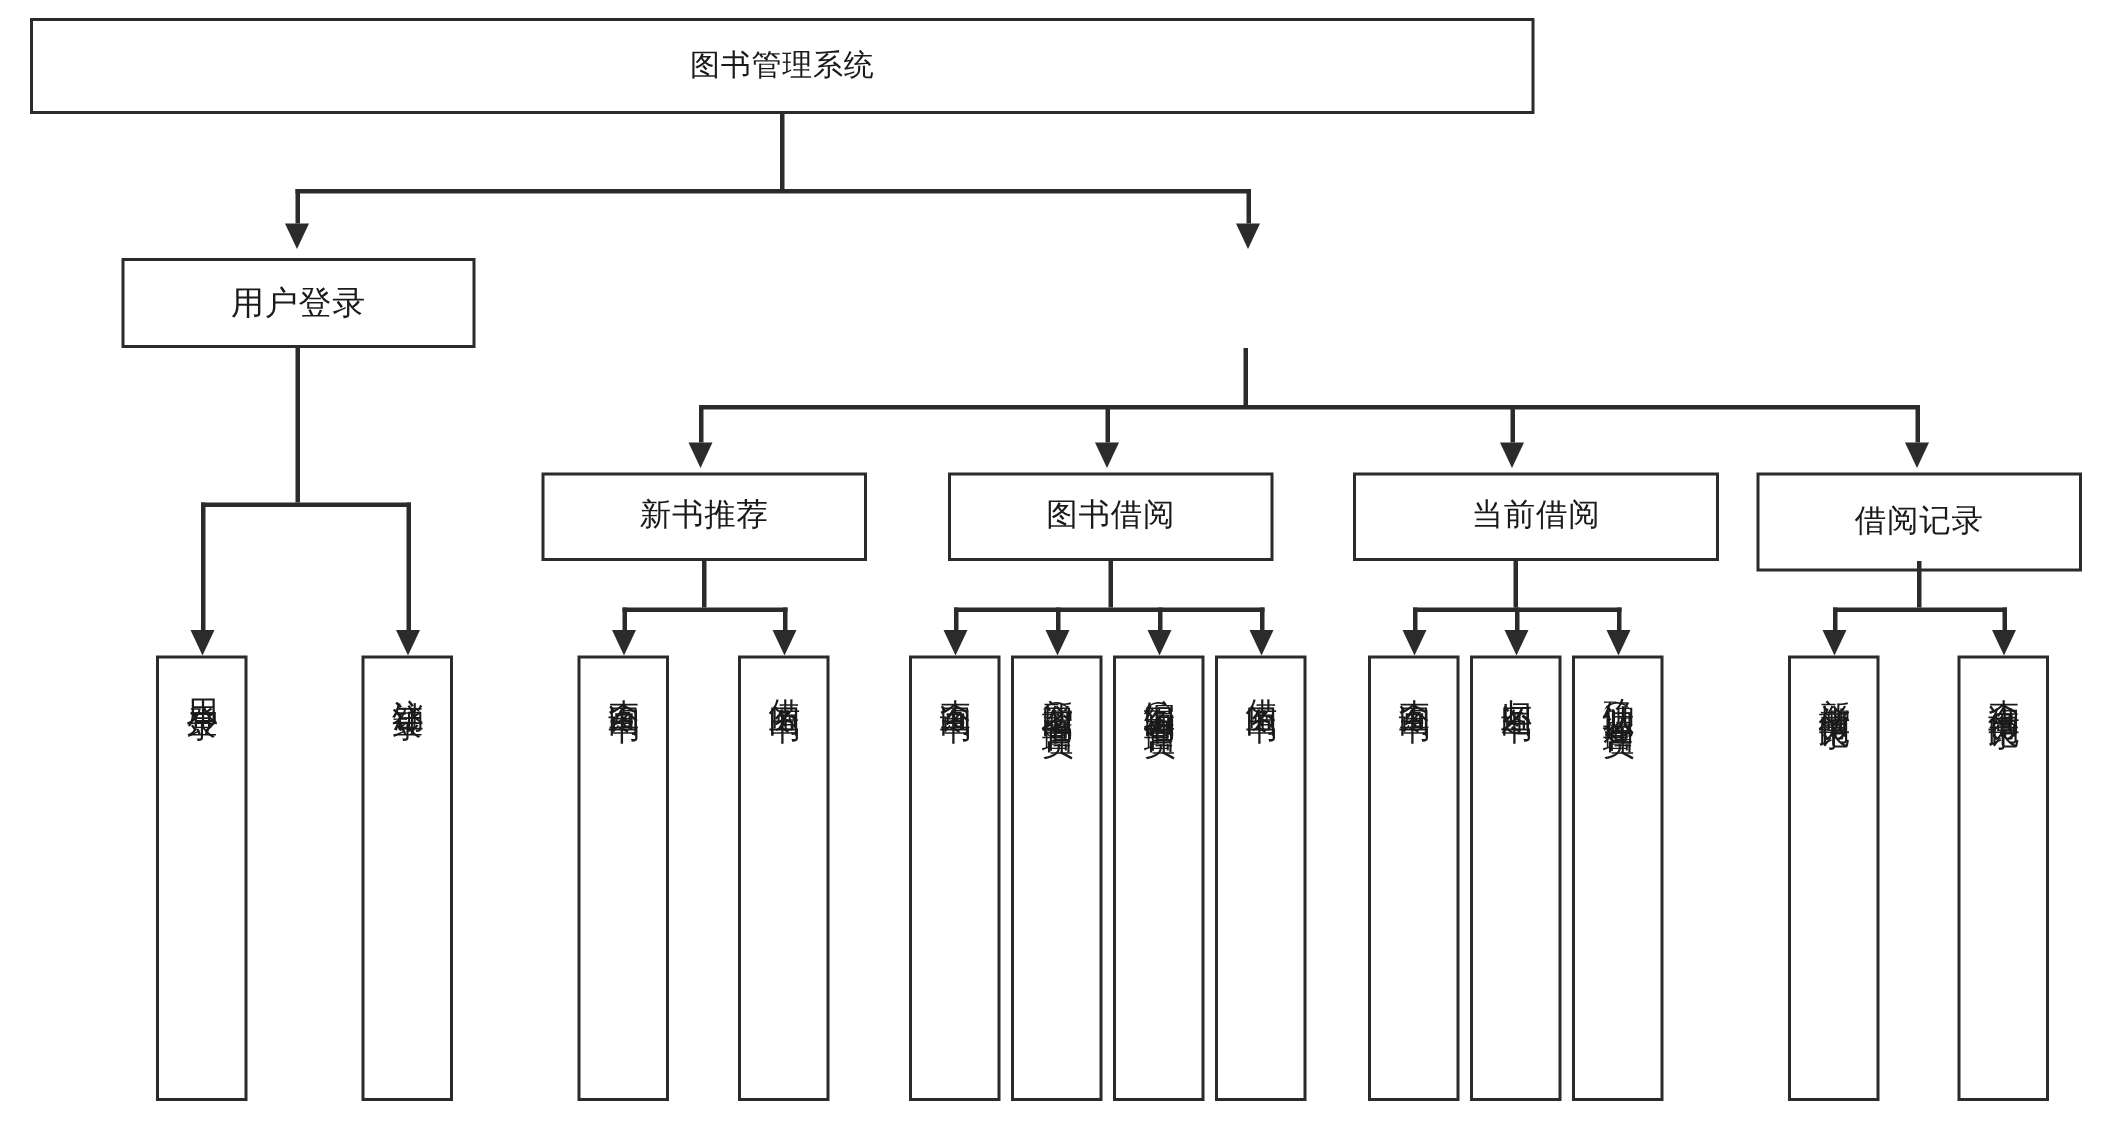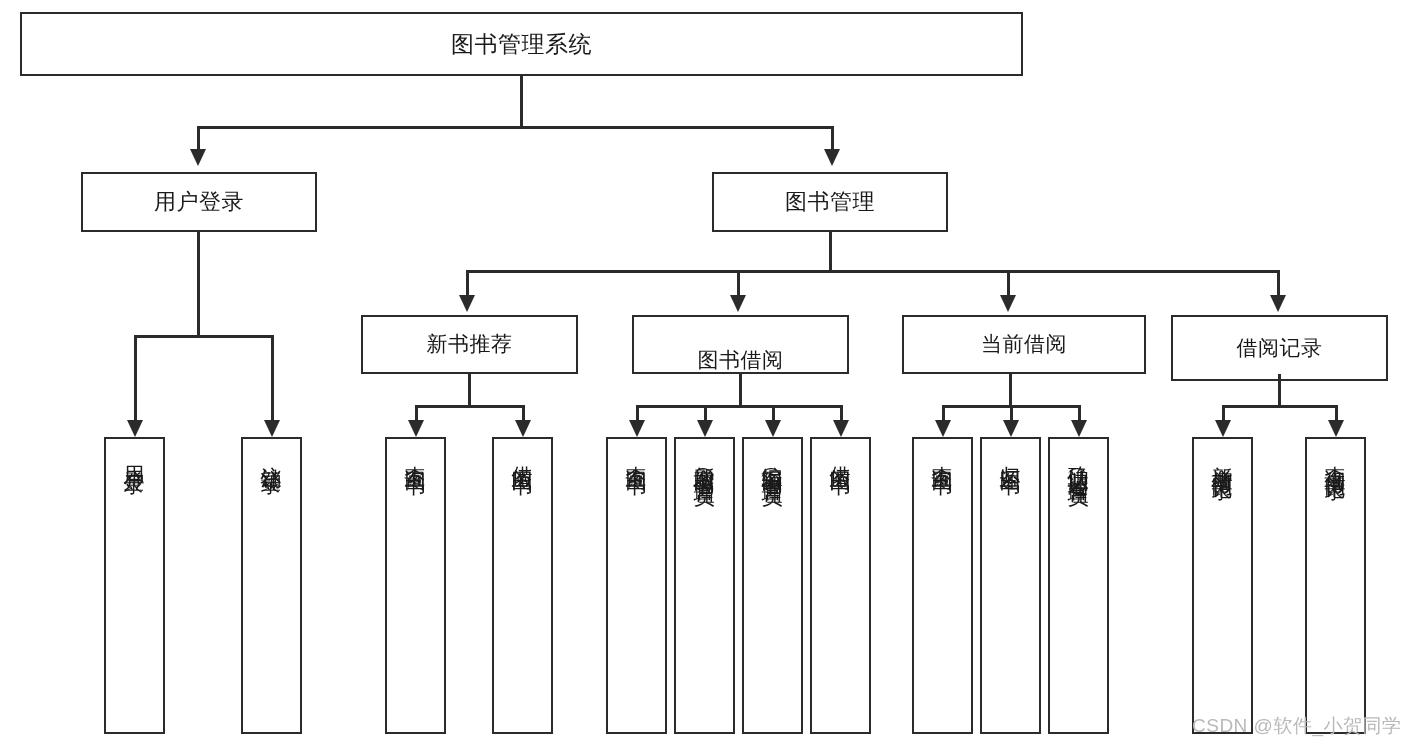--- a/index.html
+++ b/index.html
@@ -25,21 +25,21 @@
     justify-content:center;
     color:#1a1a1a;
   }
   .node .label{
     display:block;
     text-align:center;
     letter-spacing:0.5px;
     line-height:1.15;
     white-space:nowrap;
   }
-  .node.root .label{font-size:23px;}
+  .node.root .label{font-size:20px;}
   .node.lvl2 .label{font-size:22px;}
   .node.lvl3 .label{font-size:21px;}
 
   
   .node.leaf{
     align-items:flex-start;
     justify-content:center;
     padding-top:10px;
   }
   .node.leaf .label{
@@ -89,23 +89,20 @@
   <div class="hline" style="left:197px;top:126px;width:637px;"></div>
   <div class="vline" style="left:197px;top:126px;height:23px;"></div>
   <div class="vline" style="left:831px;top:126px;height:23px;"></div>
   <div class="arrow" style="left:190px;top:149px;"></div>
   <div class="arrow" style="left:824px;top:149px;"></div>
 
   <div class="node lvl2" style="left:81px;top:172px;width:236px;height:60px;">
     <span class="label">用户登录</span>
   </div>
 
-  <div class="node lvl2" style="left:712px;top:172px;width:236px;height:60px;">
-    <span class="label">图书管理</span>
-  </div>
 
   <div class="vline" style="left:197px;top:232px;height:103px;"></div>
   <div class="hline" style="left:134px;top:335px;width:140px;"></div>
   <div class="vline" style="left:134px;top:335px;height:85px;"></div>
   <div class="vline" style="left:271px;top:335px;height:85px;"></div>
   <div class="arrow" style="left:127px;top:420px;"></div>
   <div class="arrow" style="left:264px;top:420px;"></div>
 
   <div class="vline" style="left:829px;top:232px;height:38px;"></div>
   <div class="hline" style="left:466px;top:270px;width:814px;"></div>
@@ -114,21 +111,21 @@
   <div class="vline" style="left:1007px;top:270px;height:25px;"></div>
   <div class="vline" style="left:1277px;top:270px;height:25px;"></div>
   <div class="arrow" style="left:459px;top:295px;"></div>
   <div class="arrow" style="left:730px;top:295px;"></div>
   <div class="arrow" style="left:1000px;top:295px;"></div>
   <div class="arrow" style="left:1270px;top:295px;"></div>
 
   <div class="node lvl3" style="left:361px;top:315px;width:217px;height:59px;">
     <span class="label">新书推荐</span>
   </div>
-  <div class="node lvl3" style="left:632px;top:315px;width:217px;height:59px;align-items:flex-end;">
+  <div class="node lvl3" style="left:632px;top:315px;width:217px;height:59px;">
     <span class="label">图书借阅</span>
   </div>
   <div class="node lvl3" style="left:902px;top:315px;width:244px;height:59px;">
     <span class="label">当前借阅</span>
   </div>
   <div class="node lvl3" style="left:1171px;top:315px;width:217px;height:66px;">
     <span class="label">借阅记录</span>
   </div>
 
   <div class="vline" style="left:468px;top:374px;height:31px;"></div>
@@ -202,15 +199,14 @@
     <span class="label">确认归还（管理员）</span>
   </div>
 
   <div class="node leaf" style="left:1192px;top:437px;width:61px;height:297px;">
     <span class="label">新增借阅记录</span>
   </div>
   <div class="node leaf" style="left:1305px;top:437px;width:61px;height:297px;">
     <span class="label">查询借阅记录</span>
   </div>
 
-  <div id="watermark">CSDN @软件_小贺同学</div>
 
 </div>
 
 </body></html>

